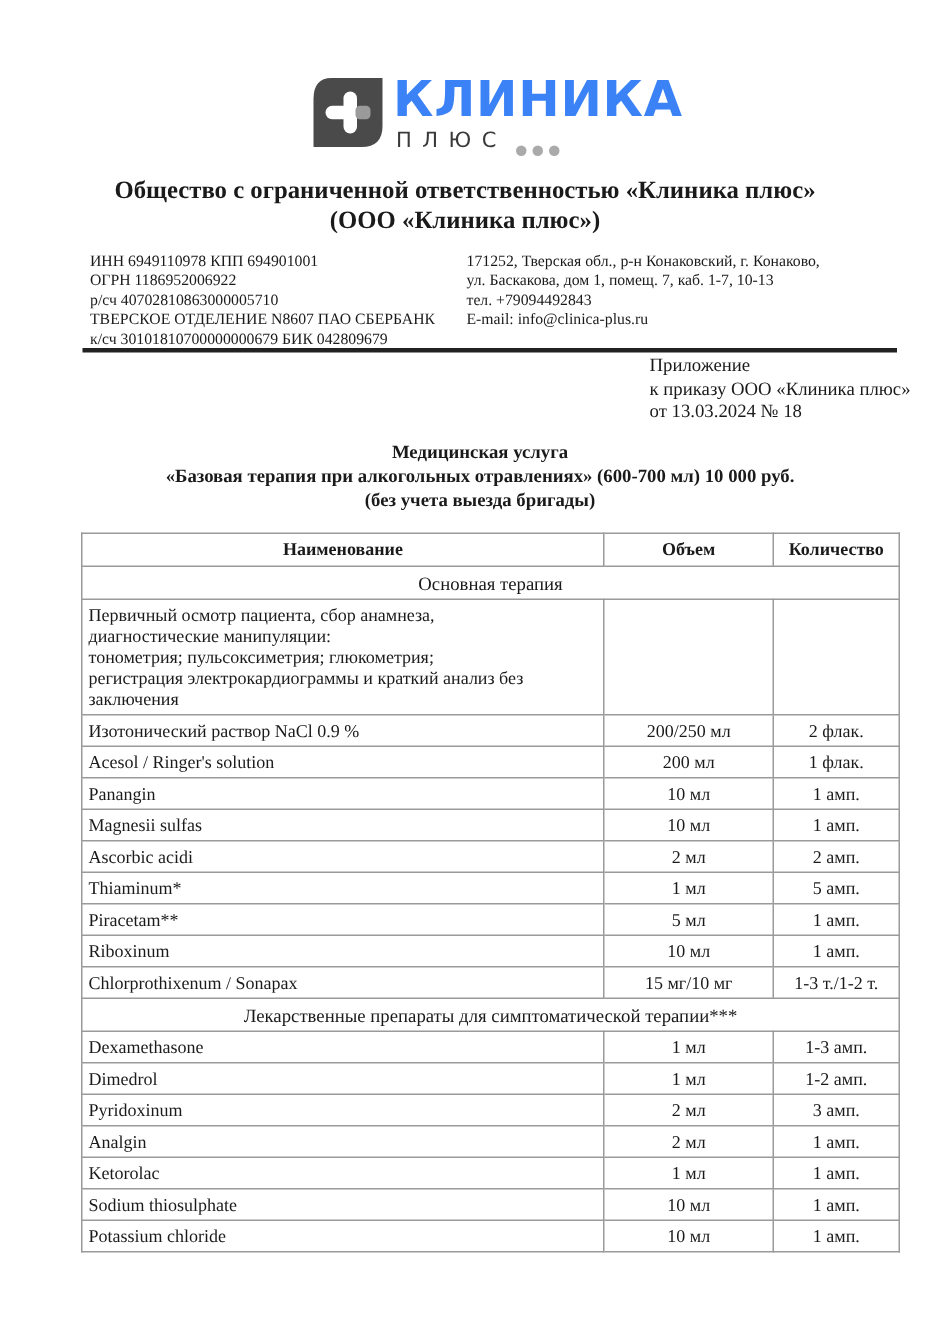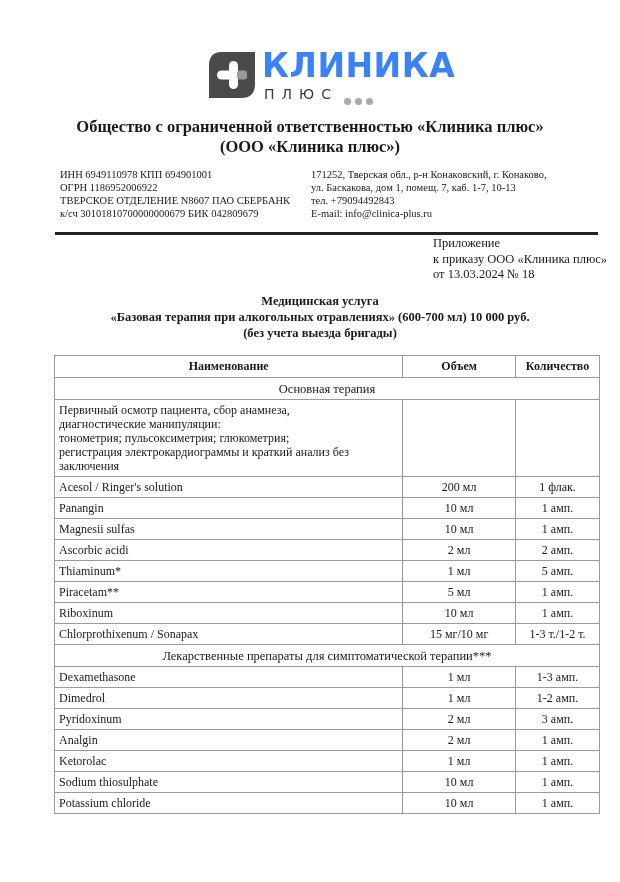--- a/index.html
+++ b/index.html
@@ -59,20 +59,21 @@
   <div class="logo-sub">ПЛЮС</div>
   <div class="logo-dots"><span></span><span></span><span></span></div>
 </div>
 
 <div class="org-title l1">Общество с ограниченной ответственностью «Клиника плюс»</div>
 <div class="org-title l2">(ООО «Клиника плюс»)</div>
 
 <div class="req left">
   <div>ИНН 6949110978 КПП 694901001</div>
   <div>ОГРН   1186952006922</div>
+  <div>р/сч 40702810863000005710</div>
   <div>ТВЕРСКОЕ ОТДЕЛЕНИЕ N8607 ПАО СБЕРБАНК</div>
   <div>к/сч 30101810700000000679 БИК 042809679</div>
 </div>
 <div class="req right">
   <div>171252, Тверская обл., р-н Конаковский, г. Конаково,</div>
   <div>ул. Баскакова, дом 1, помещ. 7, каб. 1-7, 10-13</div>
   <div>тел. +79094492843</div>
   <div>E-mail: info@clinica-plus.ru</div>
 </div>
 
@@ -110,20 +111,25 @@
         <div>Первичный осмотр пациента, сбор анамнеза,</div>
         <div>диагностические манипуляции:</div>
         <div>тонометрия; пульсоксиметрия; глюкометрия;</div>
         <div>регистрация электрокардиограммы и краткий анализ без</div>
         <div>заключения</div>
       </td>
       <td class="vol"></td>
       <td class="qty"></td>
     </tr>
     <tr>
+        <td class="name">Изотонический раствор NaCl 0.9 %</td>
+        <td class="vol">200/250 мл</td>
+        <td class="qty">2 флак.</td>
+      </tr>
+    <tr>
         <td class="name">Acesol / Ringer's solution</td>
         <td class="vol">200 мл</td>
         <td class="qty">1 флак.</td>
       </tr>
     <tr>
         <td class="name">Panangin</td>
         <td class="vol">10 мл</td>
         <td class="qty">1 амп.</td>
       </tr>
     <tr>

